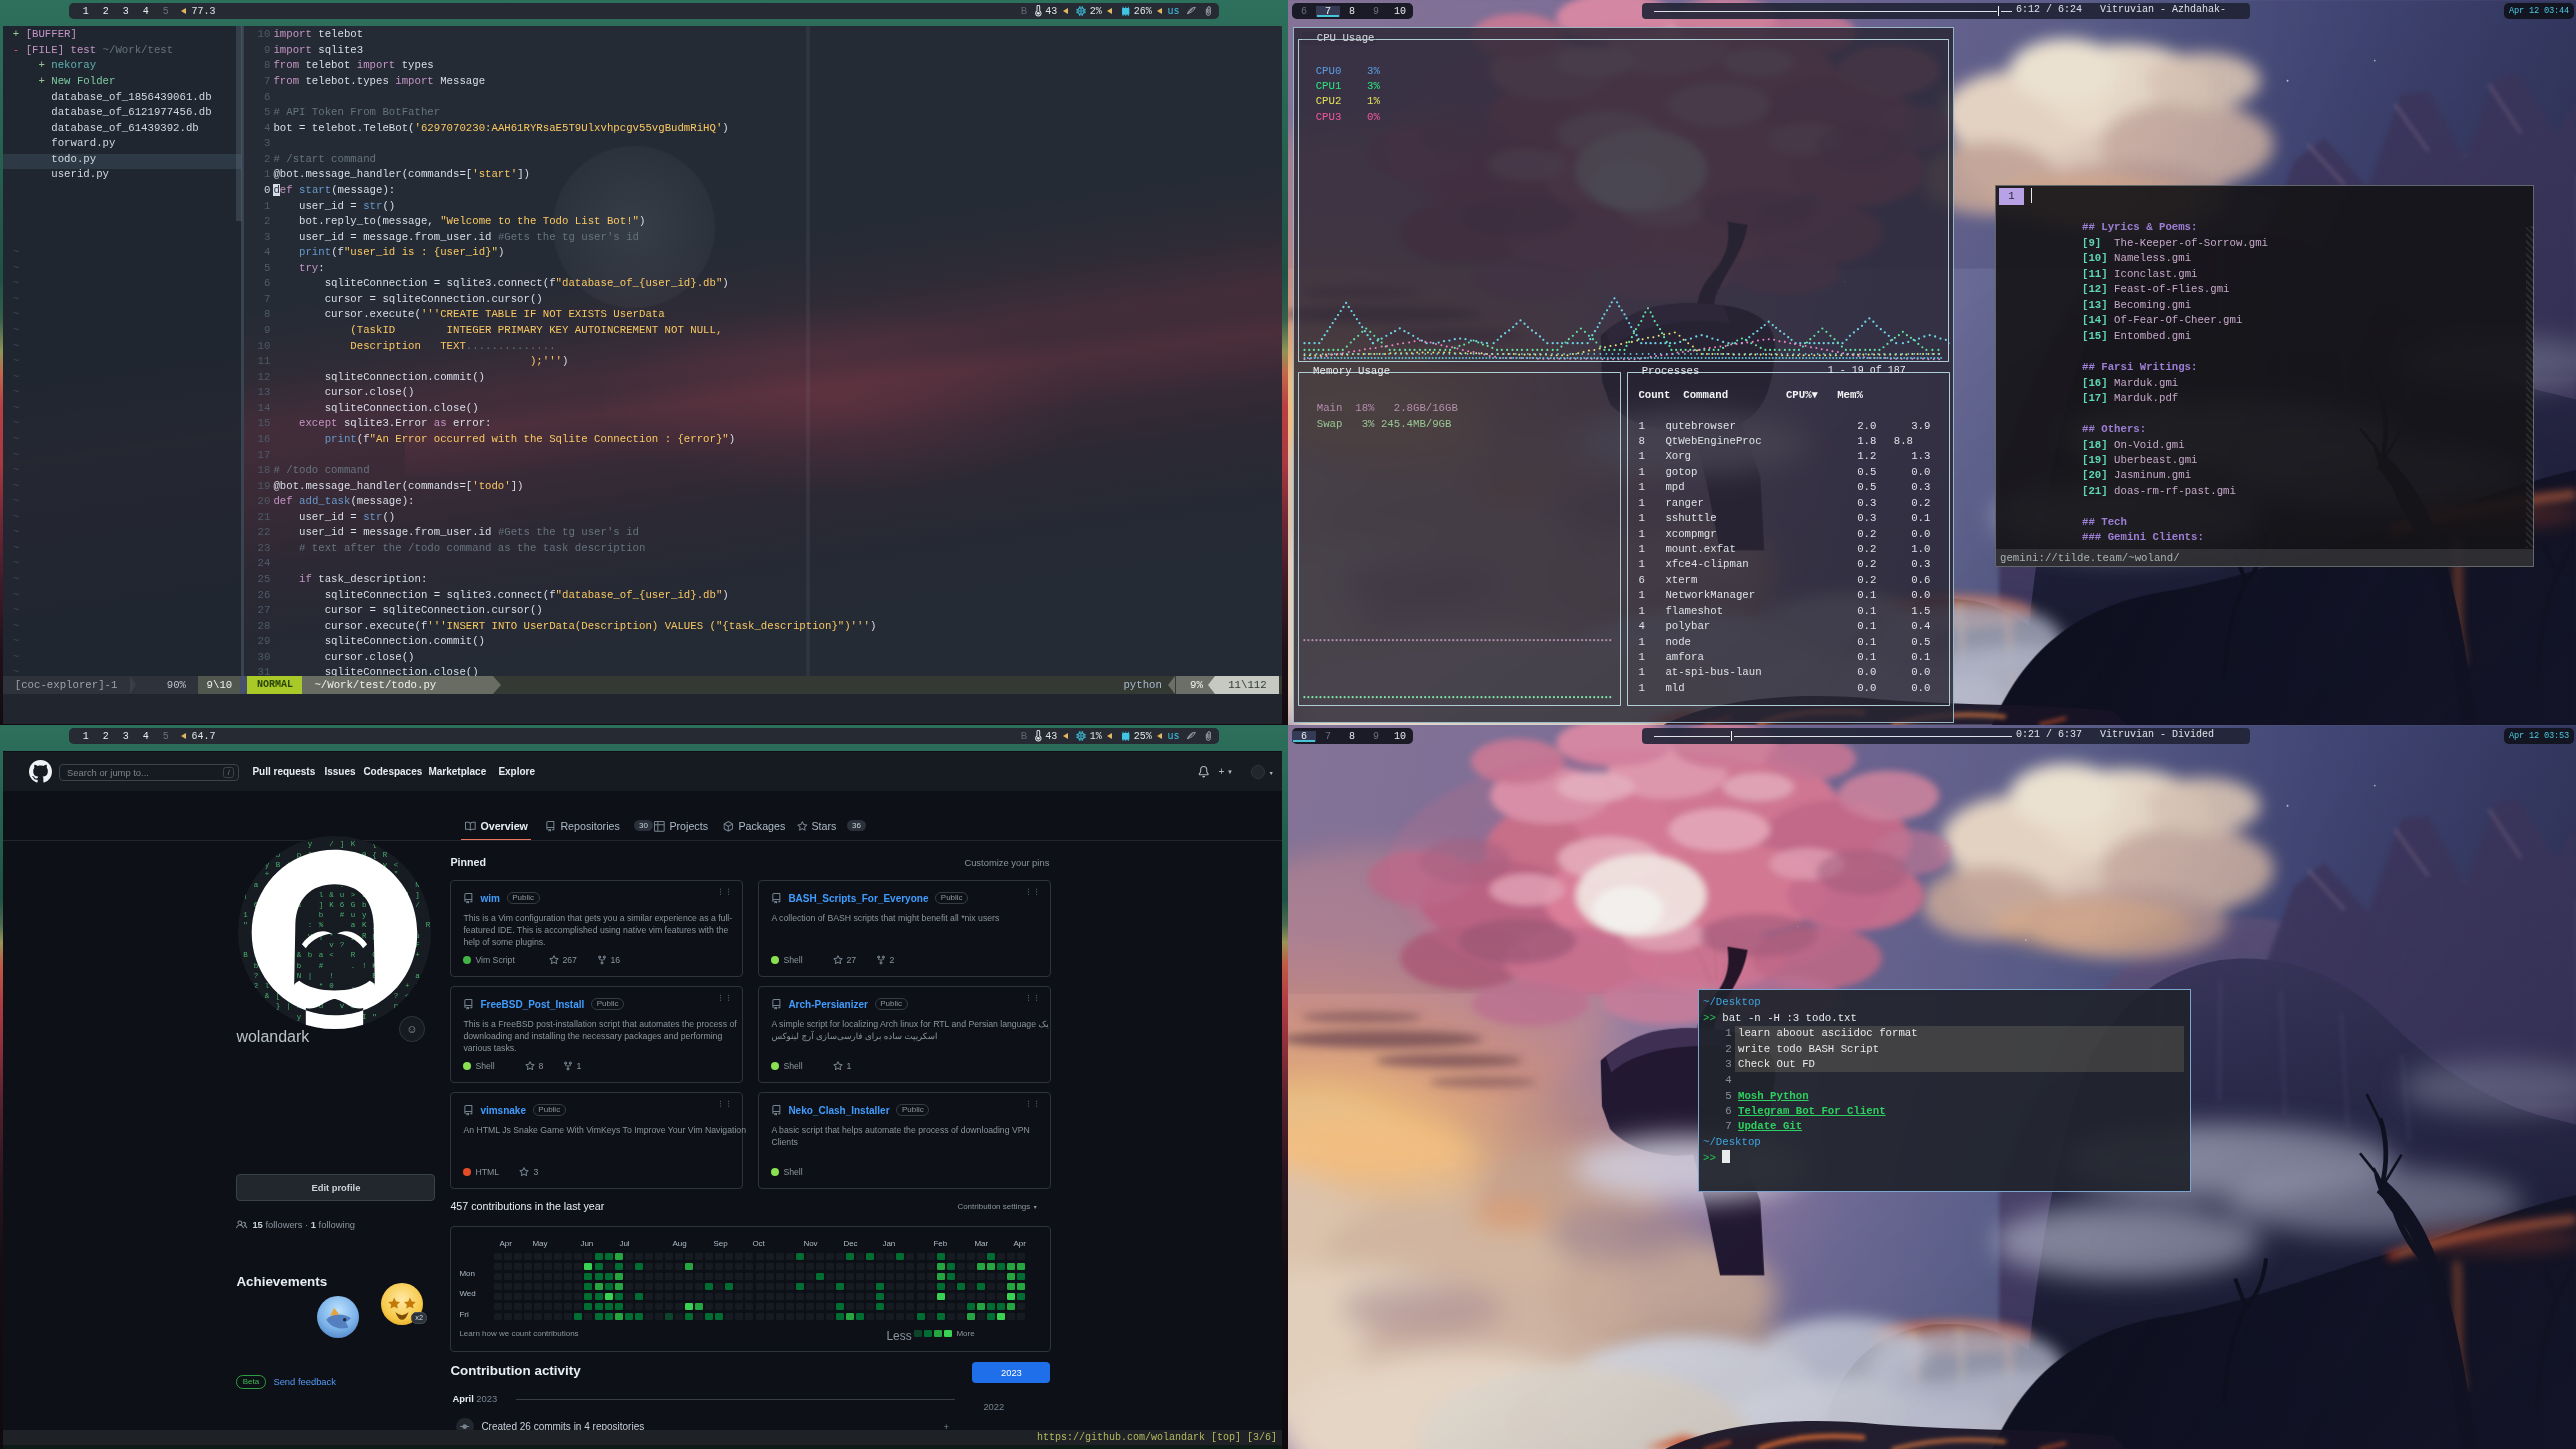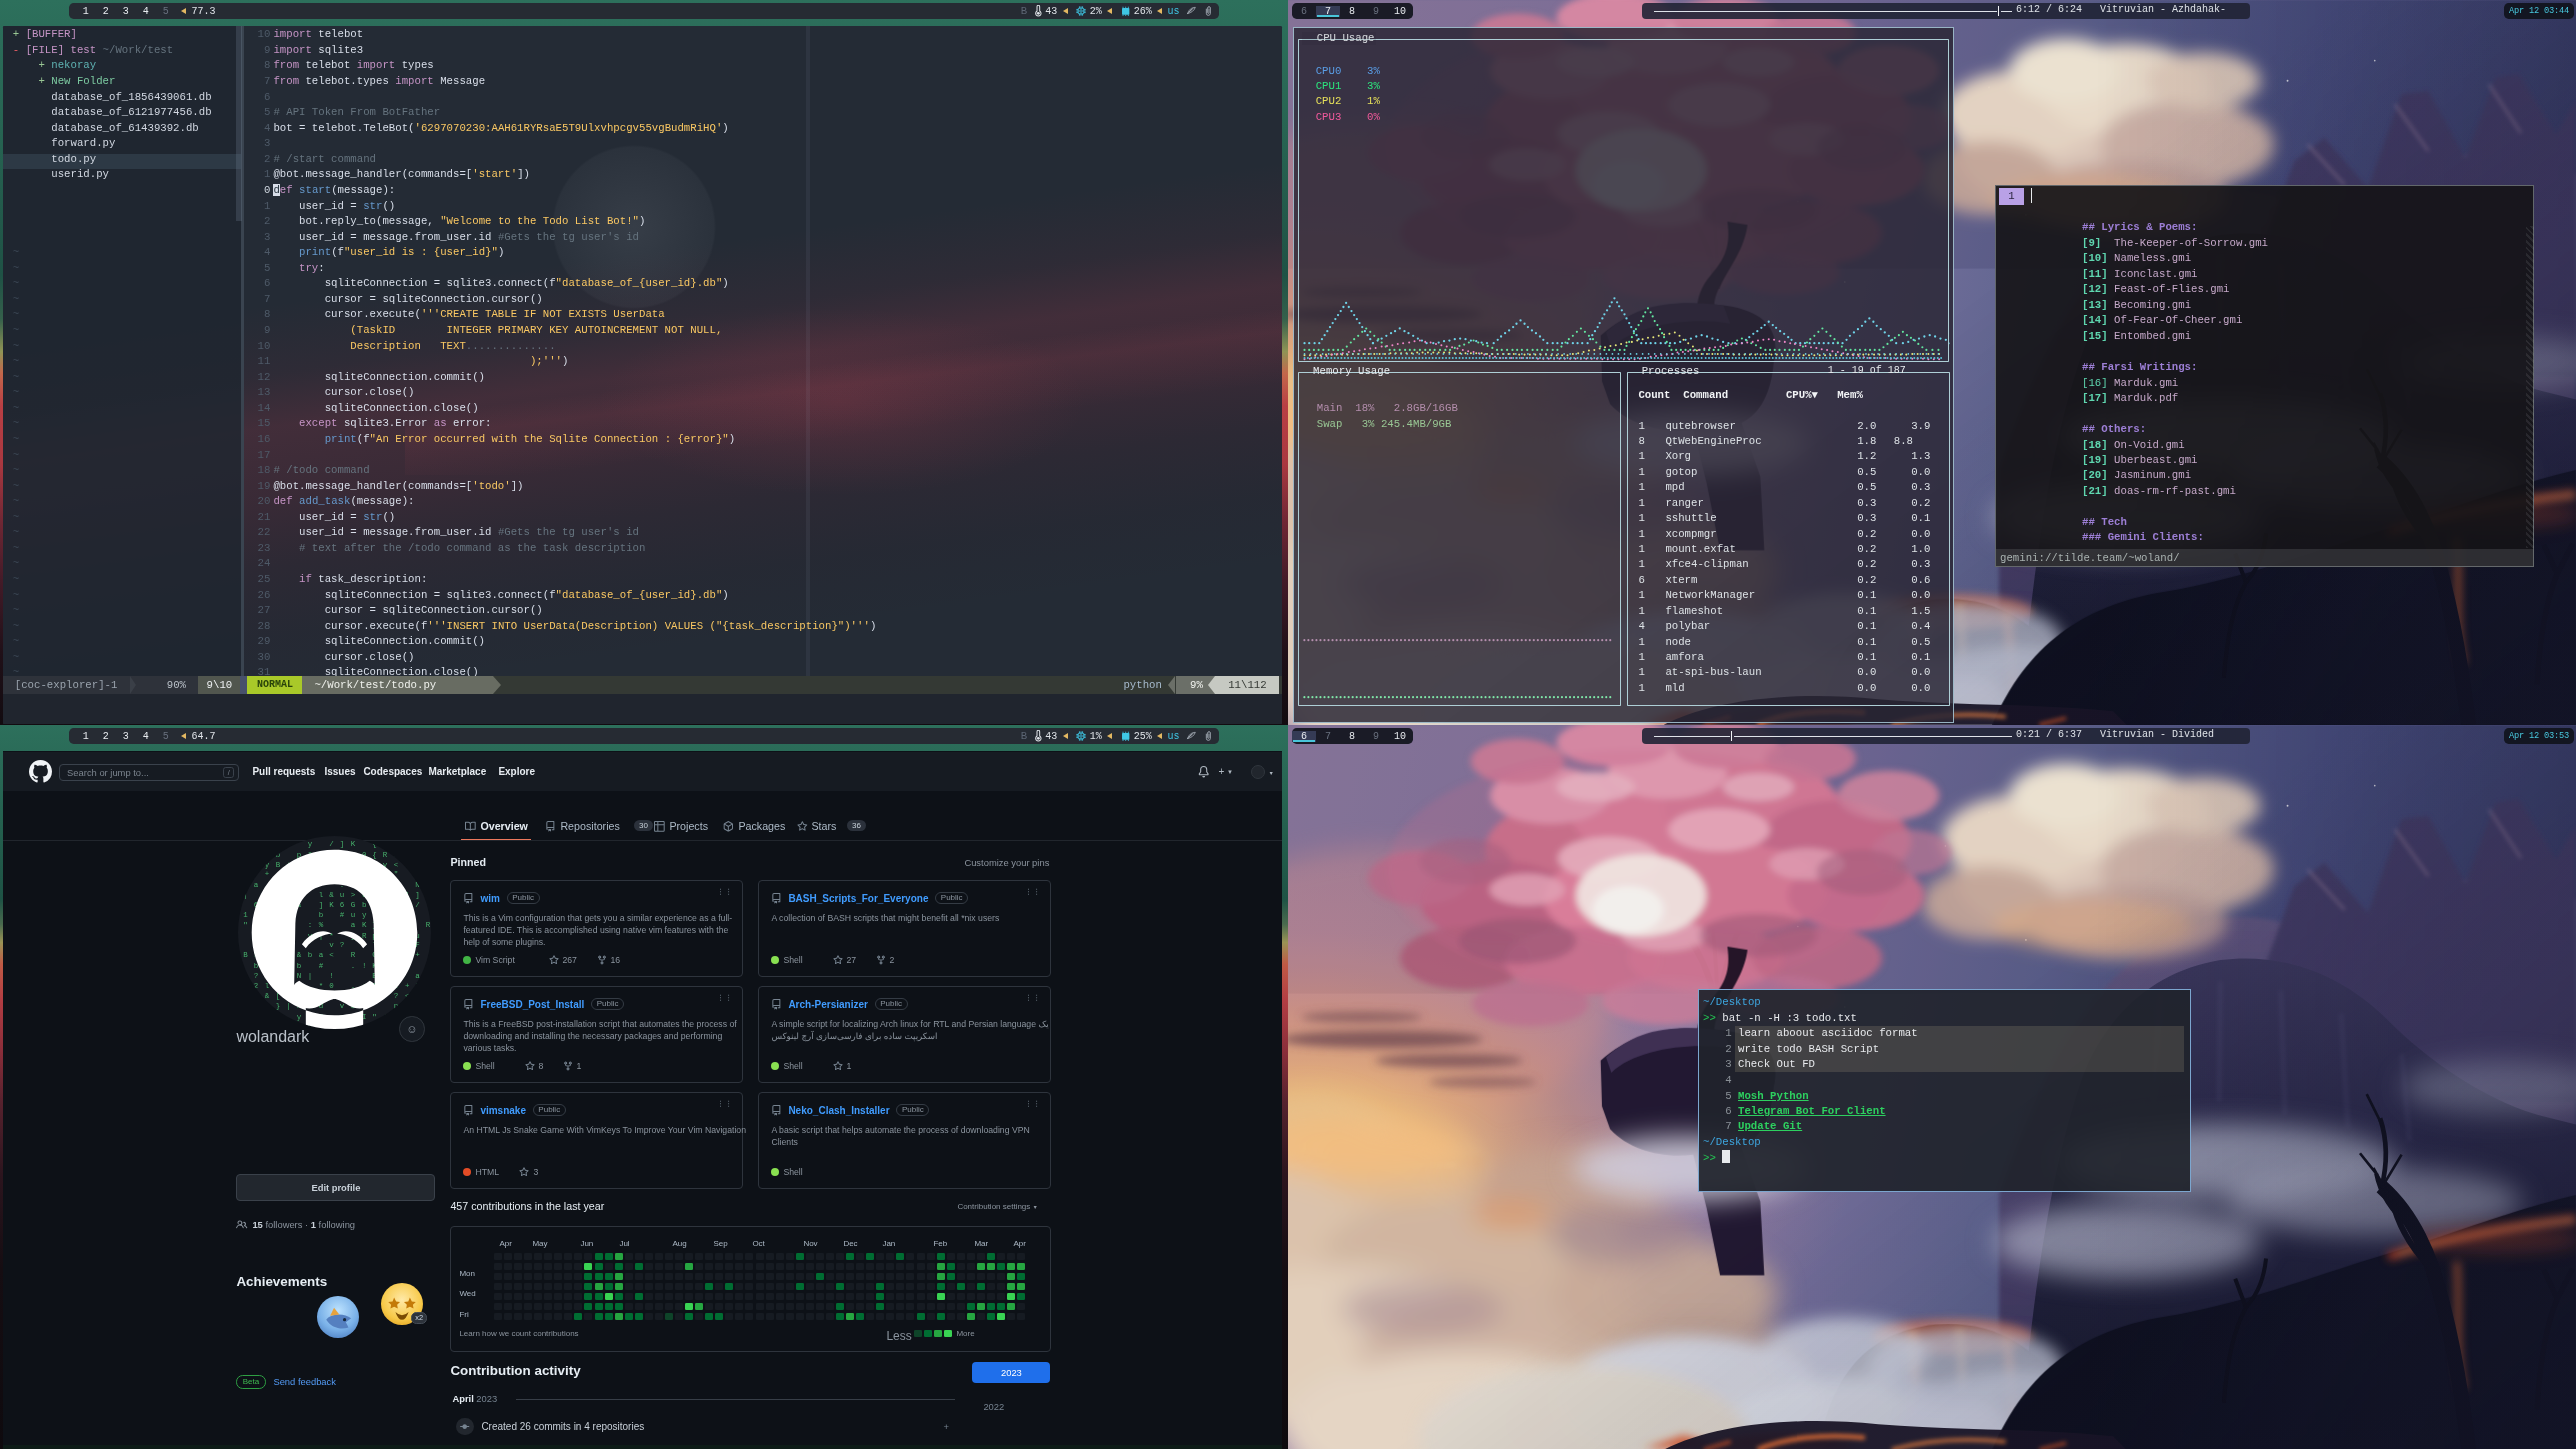--- a/index.html
+++ b/index.html
@@ -1342,21 +1342,21 @@
       <div class="ab" style="left:35px;top:2px;width:1.3px;height:14.8px;background:#e8eaec"></div>
       <div class="gline" style="left:86px;top:34px"><span style="color:#9d7fd6;font-weight:bold">## Lyrics &amp; Poems:</span></div>
       <div class="gline" style="left:86px;top:50px"><span style="color:#5fd7b0;font-weight:bold">[9]</span>&nbsp;&nbsp;<span style="color:#c5a8c8">The-Keeper-of-Sorrow.gmi</span></div>
       <div class="gline" style="left:86px;top:65px"><span style="color:#5fd7b0;font-weight:bold">[10]</span>&nbsp;<span style="color:#c5a8c8">Nameless.gmi</span></div>
       <div class="gline" style="left:86px;top:81px"><span style="color:#5fd7b0;font-weight:bold">[11]</span>&nbsp;<span style="color:#c5a8c8">Iconclast.gmi</span></div>
       <div class="gline" style="left:86px;top:96px"><span style="color:#5fd7b0;font-weight:bold">[12]</span>&nbsp;<span style="color:#c5a8c8">Feast-of-Flies.gmi</span></div>
       <div class="gline" style="left:86px;top:112px"><span style="color:#5fd7b0;font-weight:bold">[13]</span>&nbsp;<span style="color:#c5a8c8">Becoming.gmi</span></div>
       <div class="gline" style="left:86px;top:127px"><span style="color:#5fd7b0;font-weight:bold">[14]</span>&nbsp;<span style="color:#c5a8c8">Of-Fear-Of-Cheer.gmi</span></div>
       <div class="gline" style="left:86px;top:143px"><span style="color:#5fd7b0;font-weight:bold">[15]</span>&nbsp;<span style="color:#c5a8c8">Entombed.gmi</span></div>
       <div class="gline" style="left:86px;top:174px"><span style="color:#9d7fd6;font-weight:bold">## Farsi Writings:</span></div>
-      <div class="gline" style="left:86px;top:190px"><span style="color:#5fd7b0;font-weight:normal">[16]</span>&nbsp;<span style="color:#c5a8c8">Marduk.gmi</span></div>
+      <div class="gline" style="left:86px;top:190px"><span style="color:#5fd7b0;font-weight:bold">[16]</span>&nbsp;<span style="color:#c5a8c8">Marduk.gmi</span></div>
       <div class="gline" style="left:86px;top:205px"><span style="color:#5fd7b0;font-weight:bold">[17]</span>&nbsp;<span style="color:#c5a8c8">Marduk.pdf</span></div>
       <div class="gline" style="left:86px;top:236px"><span style="color:#9d7fd6;font-weight:bold">## Others:</span></div>
       <div class="gline" style="left:86px;top:252px"><span style="color:#5fd7b0;font-weight:bold">[18]</span>&nbsp;<span style="color:#c5a8c8">On-Void.gmi</span></div>
       <div class="gline" style="left:86px;top:267px"><span style="color:#5fd7b0;font-weight:bold">[19]</span>&nbsp;<span style="color:#c5a8c8">Uberbeast.gmi</span></div>
       <div class="gline" style="left:86px;top:282px"><span style="color:#5fd7b0;font-weight:bold">[20]</span>&nbsp;<span style="color:#c5a8c8">Jasminum.gmi</span></div>
       <div class="gline" style="left:86px;top:298px"><span style="color:#5fd7b0;font-weight:bold">[21]</span>&nbsp;<span style="color:#c5a8c8">doas-rm-rf-past.gmi</span></div>
       <div class="gline" style="left:86px;top:329px"><span style="color:#9d7fd6;font-weight:bold">## Tech</span></div>
       <div class="gline" style="left:86px;top:344px"><span style="color:#9d7fd6;font-weight:bold">### Gemini Clients:</span></div>
       <div class="ab" style="left:0;top:363px;width:538px;height:18px;background:rgba(105,105,110,0.3);font-size:10.7px;line-height:18px;color:#a9b2b0;padding-left:4px">gemini://tilde.team/~woland/</div>
       <div class="ab" style="left:530px;top:40px;width:8px;height:322px;background:repeating-linear-gradient(45deg,rgba(200,205,210,0.10) 0 2px,transparent 2px 4.7px)"></div>
@@ -2413,20 +2413,21 @@
       <div class="ab" style="left:980px;top:650px;font-size:9.4px;color:#768390">2022</div>
       <div class="ab" style="left:449px;top:642px;font-size:9.4px;color:#e6edf3"><b>April</b> <span style="color:#768390">2023</span></div>
       <div class="ab" style="left:513px;top:648px;width:439px;height:0.7px;background:#373e47"></div>
       <div class="ab" style="left:453px;top:667px;width:17.4px;height:17.4px;border-radius:50%;background:#22272e;">
         <svg width="9.4" height="9.4" viewBox="0 0 16 16" style="position:absolute;left:4px;top:4px">
           <path d="M10.5 7.75a2.5 2.5 0 1 1-5 0 2.5 2.5 0 0 1 5 0Zm1.43.75a4.002 4.002 0 0 1-7.86 0H.75a.75.75 0 0 1 0-1.5h3.32a4.002 4.002 0 0 1 7.86 0h3.32a.75.75 0 0 1 0 1.5Z" fill="#768390"></path>
         </svg>
       </div>
       <div class="ab" style="left:478px;top:670px;font-size:10px;color:#c9d1d9">Created 26 commits in 4 repositories</div>
       <div class="ab" style="left:940px;top:670px;font-size:9.4px;color:#768390">+</div>
+      <div class="ab mono" style="left:0;top:679px;width:100%;height:15.4px;background:#1e2227;font-size:10px;line-height:15.4px;color:#b5b95c;text-align:right;padding-right:5.4px">https://github.com/wolandark [top] [3/6]</div>
       <div class="ab" style="left:0;top:694px;width:100%;height:4px;background:#0d1b17"></div>
     </div>
   </div>
 <div class="scr" style="left:1288px;top:725px;background:#6a6490">
     <svg class="ab" width="1288" height="725" style="left:0;top:0" viewBox="0 0 1920 1080">
       <use href="#wall"></use>
     </svg>
     <div class="pbar" style="left:4px;top:3.4px;width:121px;background:rgba(17,20,28,0.92)">
       <span class="ws" style="position:relative;width:24px;text-align:center;background:#353b55;">6<span style="position:absolute;left:1.3px;right:1.3px;bottom:0;height:2px;background:#49c5da"></span></span>
       <span class="ws dim" style="position:relative;width:24px;text-align:center;">7</span>

